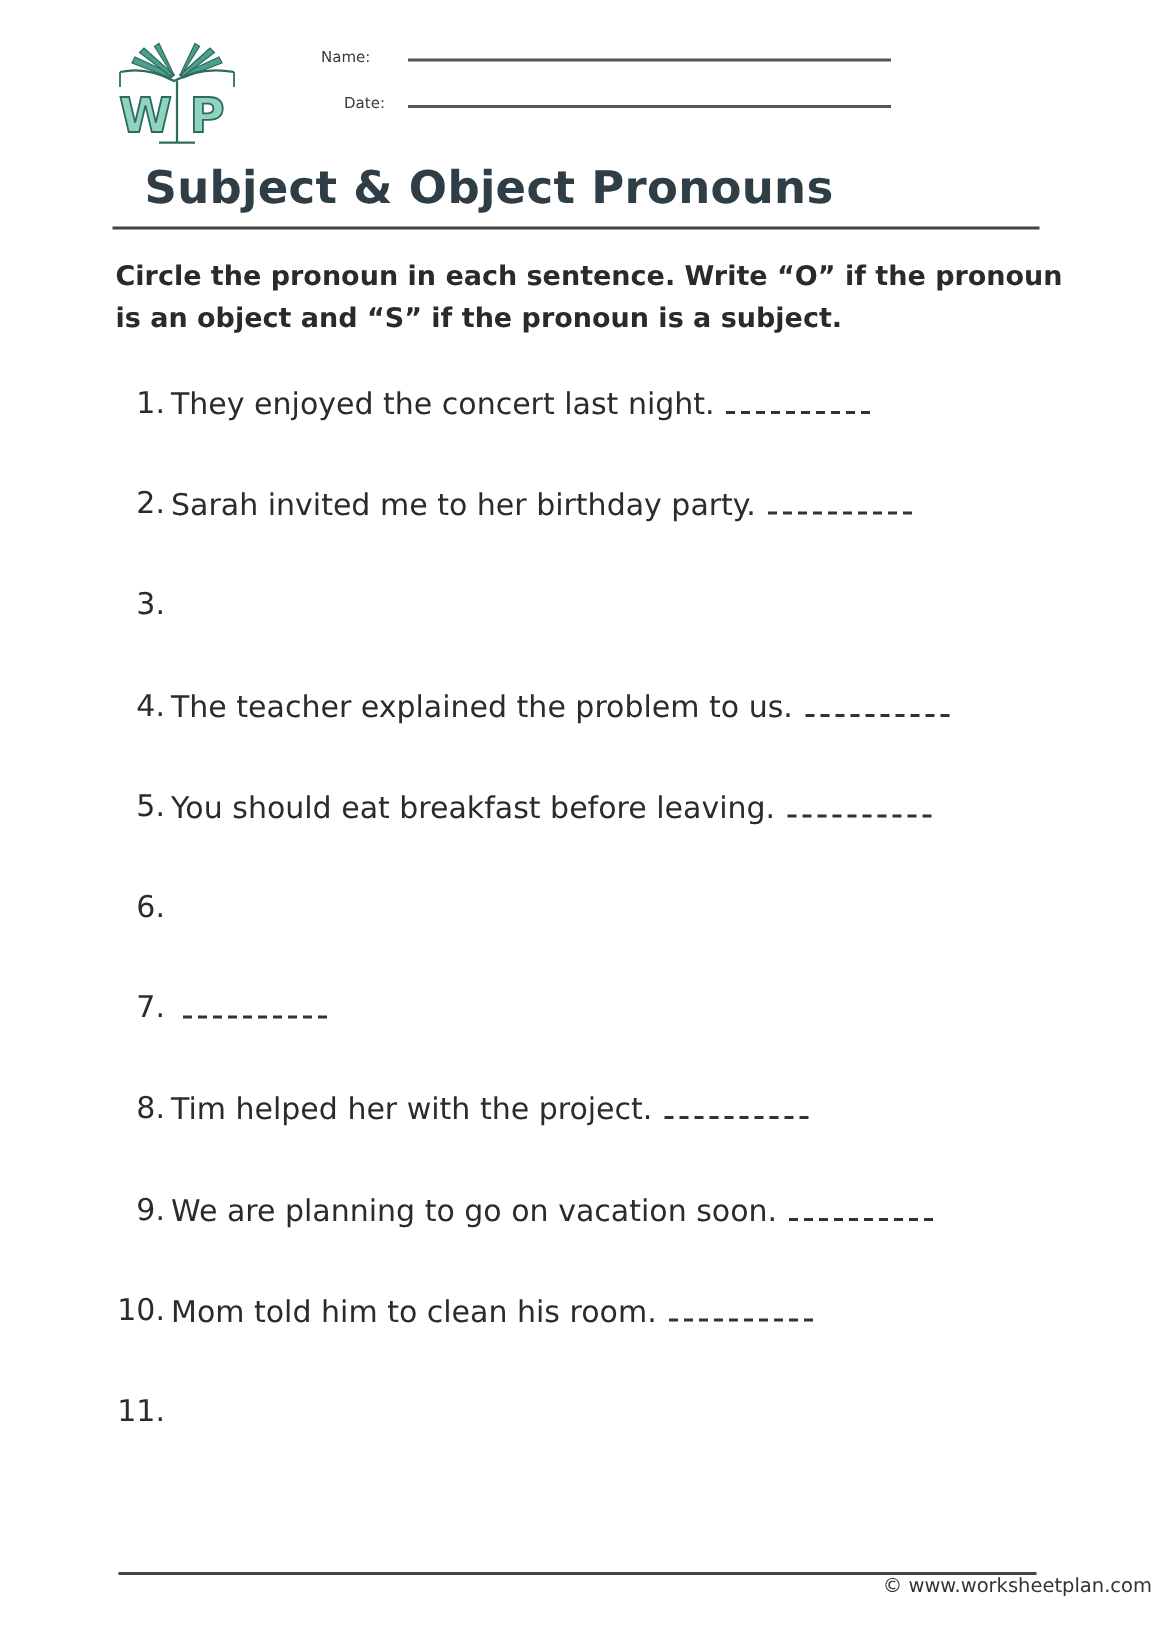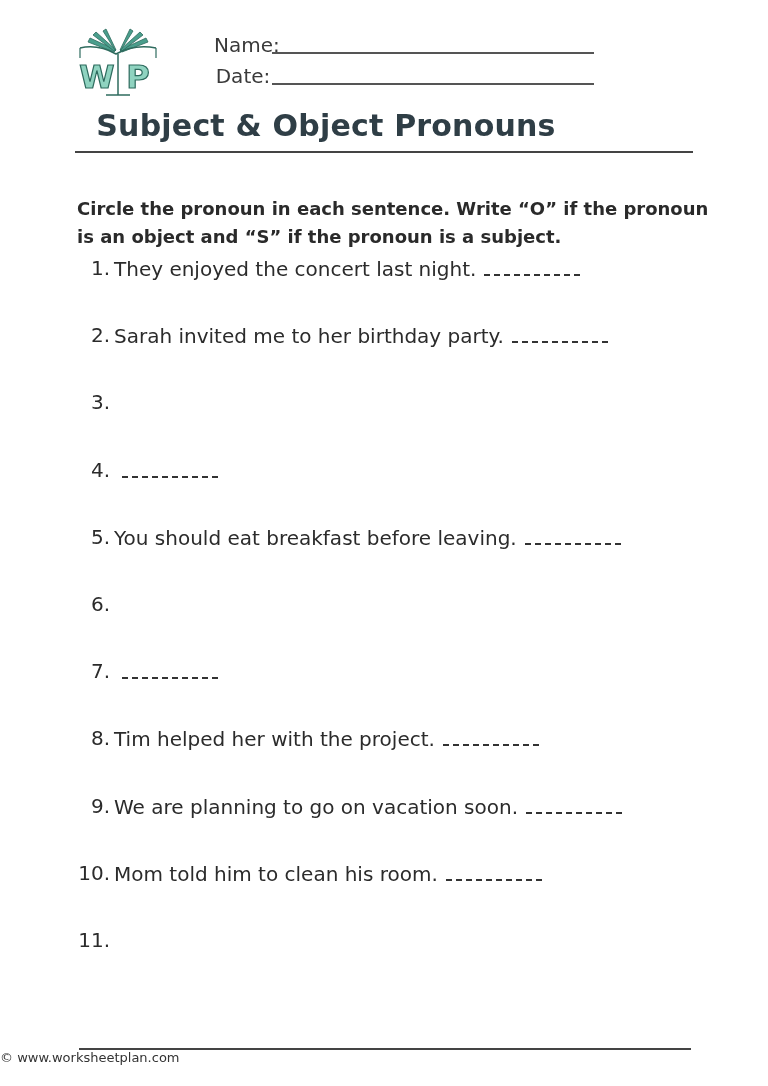--- a/index.html
+++ b/index.html
@@ -18,21 +18,21 @@
     .logo {
       position: absolute;
       left: 76px;
       top: 28px;
       width: 84px;
       height: 70px;
     }
     .field-row {
       position: absolute;
       left: 214px;
-      font-size: 20px;
+      font-size: 10px;
       color: #3a3a3a;
       display: flex;
       align-items: flex-end;
     }
     .field-row.name { top: 33px; }
     .field-row.date { top: 64px; text-align: center; }
     .field-label { width: 58px; }
     .field-line {
       height: 0;
       border-bottom: 2px solid #555;
@@ -59,21 +59,20 @@
     }
     .instructions {
       position: absolute;
       left: 77px;
       top: 171px;
       width: 640px;
       font-size: 18px;
       font-weight: bold;
       line-height: 28px;
       color: #2a2a2a;
-      margin-top: 24px;
     }
     .questions {
       position: absolute;
       left: 0;
       top: 256px;
       width: 768px;
       margin: 0;
       padding: 0;
       list-style: none;
     }
@@ -109,21 +108,21 @@
       left: 79px;
       width: 612px;
       top: 1048px;
       border-top: 2px solid #444;
     }
     .footer {
       position: absolute;
       left: 0;
       width: 768px;
       top: 1050px;
-      text-align: left;
+      text-align: right;
       font-size: 13px;
       color: #333;
     }
   </style>
 </head>
 <body>
 
 <div class="logo">
   <svg width="84" height="70" viewBox="0 0 84 70">
 
@@ -169,21 +168,21 @@
   </li>
   <li class="q">
     <span class="q-num">2.</span>
     <span class="q-text"><span>Sarah invited me to her birthday party.</span><span class="q-blank"></span></span>
   </li>
   <li class="q">
     <span class="q-num">3.</span>
   </li>
   <li class="q">
     <span class="q-num">4.</span>
-    <span class="q-text"><span class="q-blank"></span></span>
+    <span class="q-text"><span>The teacher explained the problem to us.</span><span class="q-blank"></span></span>
   </li>
   <li class="q">
     <span class="q-num">5.</span>
     <span class="q-text"><span>You should eat breakfast before leaving.</span><span class="q-blank"></span></span>
   </li>
   <li class="q">
     <span class="q-num">6.</span>
   </li>
   <li class="q">
     <span class="q-num">7.</span>

